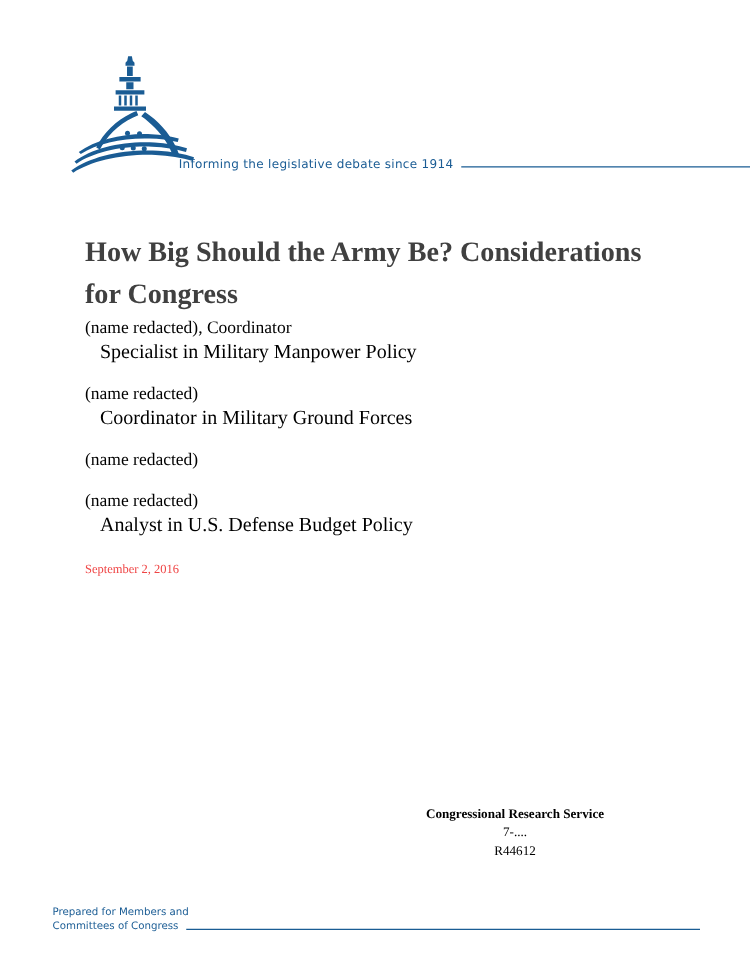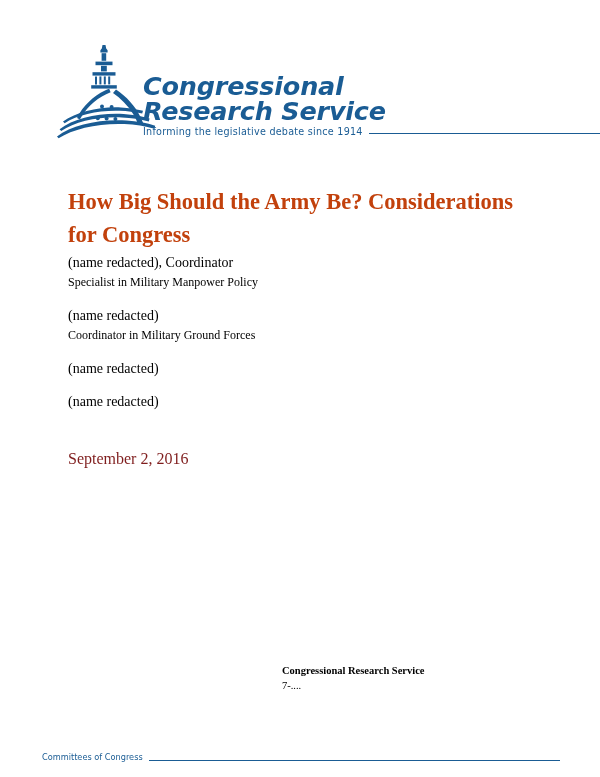--- a/index.html
+++ b/index.html
@@ -74,21 +74,21 @@
   
   #doc-title {
     position: absolute;
     left: 68px;
     top: 170px;
     width: 470px;
     font-family: "Liberation Serif", serif;
     font-weight: bold;
     font-size: 22.5px;
     line-height: 33px;
-    color: #c2410c;
+    color: #404040;
   }
 
   
   #author-block {
     position: absolute;
     left: 68px;
     top: 253px;
     width: 420px;
   }
   .author-entry {
@@ -96,41 +96,41 @@
   }
   .author-name {
     font-family: "Liberation Serif", serif;
     font-weight: normal;
     font-size: 14px;
     line-height: 19px;
     color: #000000;
   }
   .author-role {
     font-family: "Liberation Serif", serif;
-    font-size: 12px;
+    font-size: 16px;
     line-height: 20px;
     color: #000000;
+    margin-left: 12px;
   }
   #doc-date {
     position: absolute;
     left: 68px;
     top: 450px;
     font-family: "Liberation Serif", serif;
-    font-size: 16px;
-    color: #7f1d1d;
+    font-size: 10px;
+    color: #ef4444;
   }
 
   
   #colophon {
     position: absolute;
     right: 58px;
     top: 644px;
     width: 260px;
-    text-align: left;
-    margin-top: 19px;
+    text-align: center;
   }
   #colophon .org {
     font-family: "Liberation Serif", serif;
     font-weight: bold;
     font-size: 10.5px;
     line-height: 15px;
     color: #000000;
   }
   #colophon .meta {
     font-family: "Liberation Serif", serif;
@@ -158,21 +158,20 @@
     font-family: "DejaVu Sans", sans-serif;
     font-size: 8.2px;
     line-height: 11px;
     color: #1a5c94;
     white-space: nowrap;
   }
   #footer-last-row {
     display: flex;
     align-items: center;
     width: 518px;
-    margin-top: 28px;
   }
   #footer-rule {
     flex: 1 1 auto;
     height: 1px;
     background: #1a5c94;
     margin-left: 6px;
     margin-top: 5px;
   }
 </style>
 </head>
@@ -230,24 +229,20 @@
 
         <circle cx="47.0" cy="62.6" r="2.0"></circle>
         <circle cx="56.6" cy="63.0" r="2.0"></circle>
         <circle cx="42.8" cy="74.2" r="2.0"></circle>
         <circle cx="51.6" cy="74.4" r="2.0"></circle>
         <circle cx="60.4" cy="75.0" r="2.0"></circle>
       </g>
     </svg>
   </span>
 
-  <div id="wordmark">
-    <div class="wordmark-line">Congressional</div>
-    <div class="wordmark-line">Research Service</div>
-  </div>
 
   <div id="tagline-row">
     <span id="tagline">Informing the legislative debate since 1914</span>
     <span id="tagline-rule"></span>
   </div>
 
 </div>
 
 <h1 id="doc-title">How Big Should the Army Be? Considerations for Congress</h1>
 
@@ -262,29 +257,32 @@
     <div class="author-name">(name redacted)</div>
     <div class="author-role">Coordinator in Military Ground Forces</div>
   </div>
 
   <div class="author-entry">
     <div class="author-name">(name redacted)</div>
   </div>
 
   <div class="author-entry">
     <div class="author-name">(name redacted)</div>
+    <div class="author-role">Analyst in U.S. Defense Budget Policy</div>
   </div>
 
 </div>
 
 <div id="doc-date">September 2, 2016</div>
 
 <div id="colophon">
   <div class="org">Congressional Research Service</div>
   <div class="meta">7-....</div>
+  <div class="meta">R44612</div>
 </div>
 
 <div id="report-footer">
+  <div class="rf-sub">Prepared for Members and</div>
   <div id="footer-last-row">
     <span class="rf-sub">Committees of Congress</span>
     <span id="footer-rule"></span>
   </div>
 </div>
 
 </body></html>

